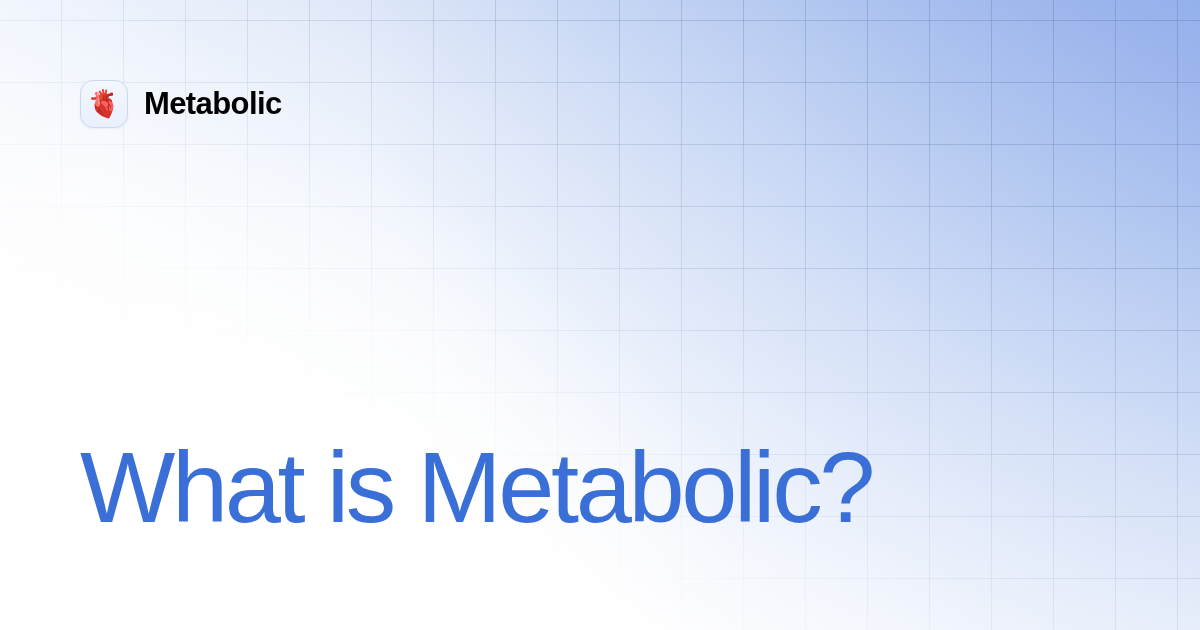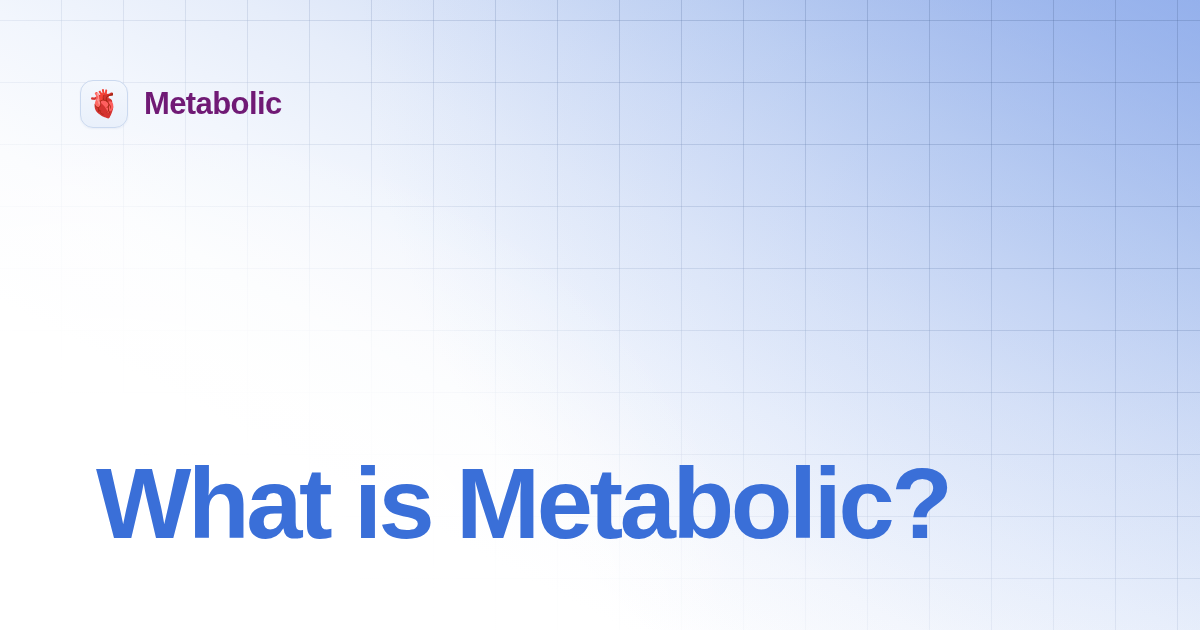--- a/index.html
+++ b/index.html
@@ -129,33 +129,33 @@
     font-size: 27px;
     line-height: 1;
     display: block;
     transform: translateY(0px);
   }
 
   .brand-name {
     font-size: 31px;
     font-weight: 700;
     letter-spacing: -0.6px;
-    color: #701a75;
+    color: #000000;
     white-space: nowrap;
   }
 
   .headline {
     position: absolute;
     left: 80px;
     top: 434px;
     width: 1040px;
-    margin: 16px;
+    margin: 0;
     font-size: 101px;
     line-height: 1.06;
-    font-weight: 700;
+    font-weight: 400;
     letter-spacing: -3.4px;
     color: #3a6fd8;
     white-space: nowrap;
   }
 </style>
 </head>
 <body>
 
 <div class="og-card">
 

